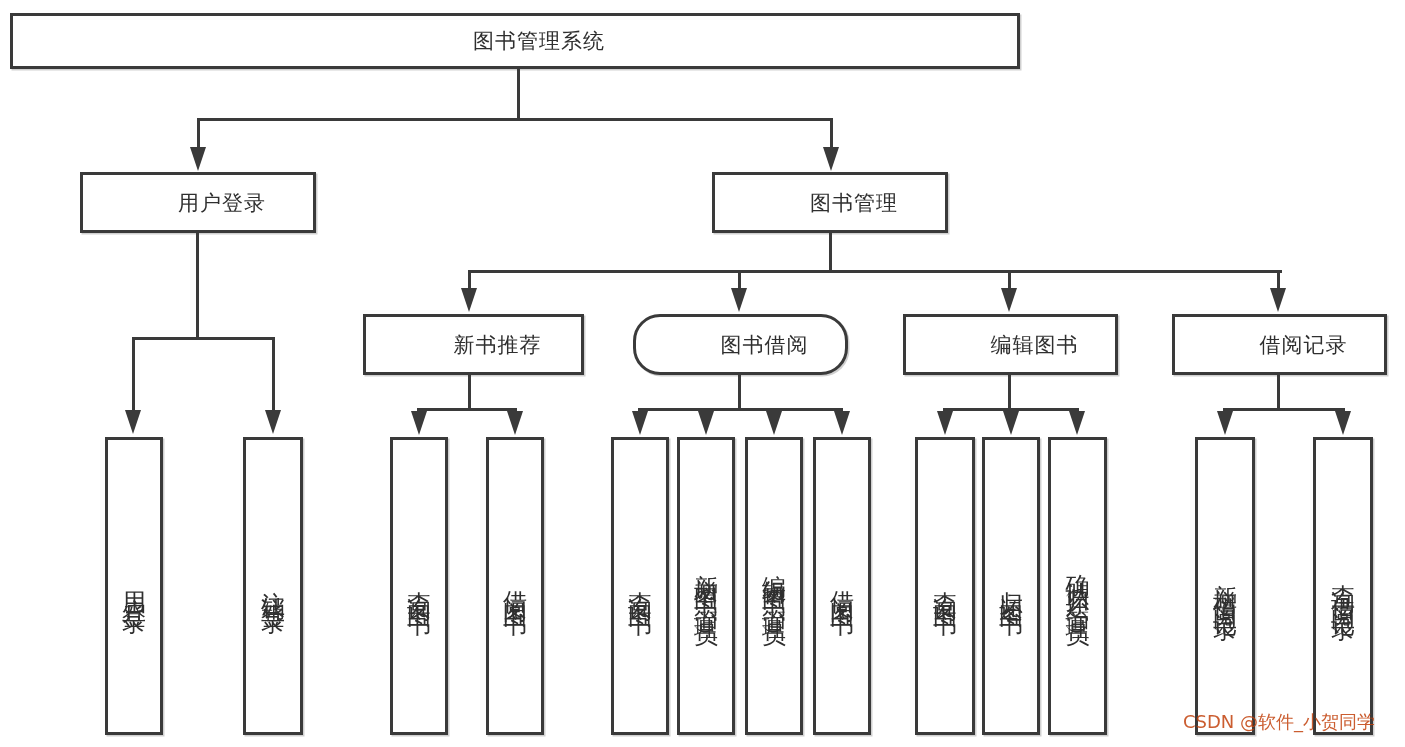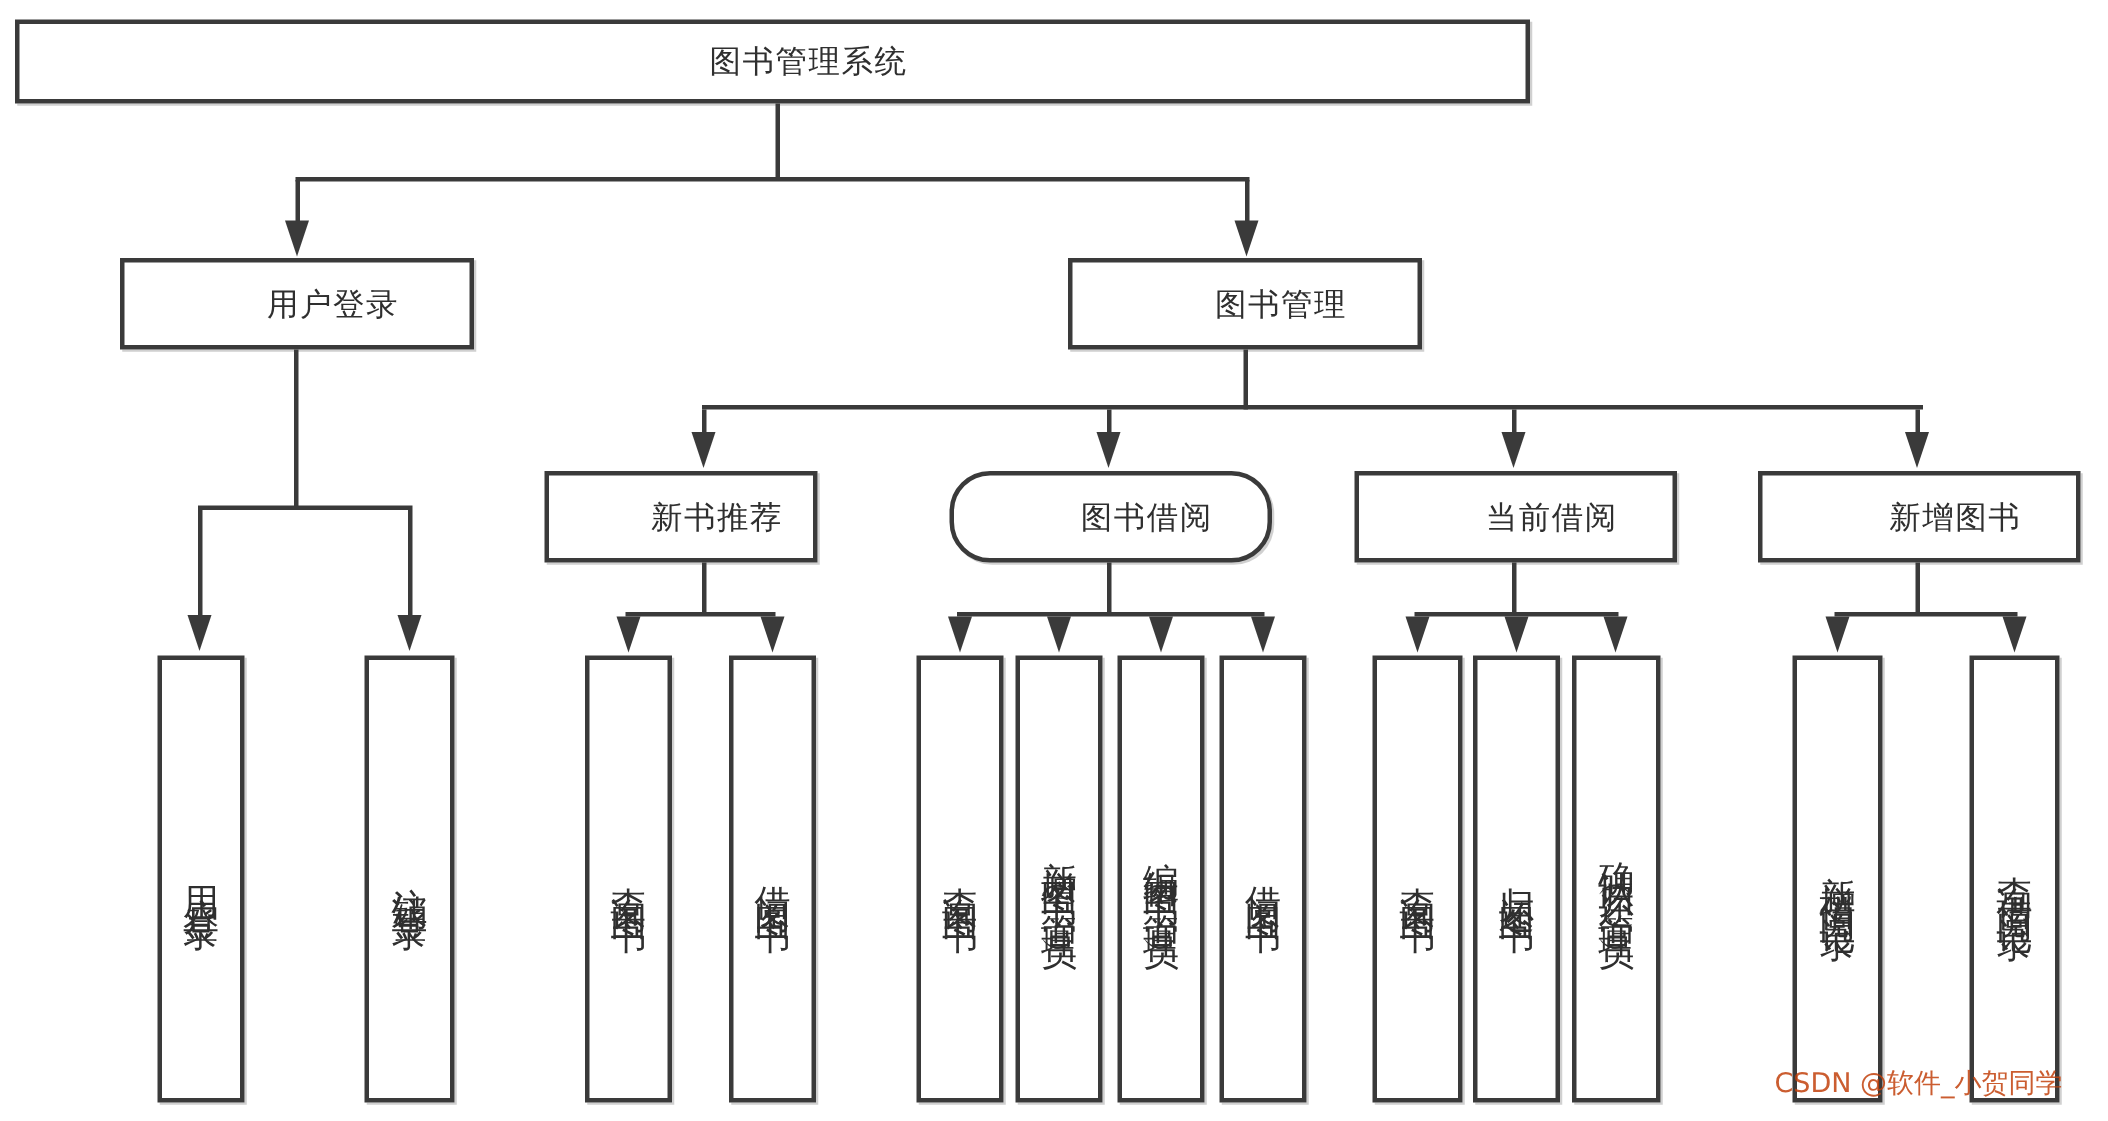--- a/index.html
+++ b/index.html
@@ -86,31 +86,31 @@
   <div class="line" style="left:468px; top:270px; width:814px; height:3px;"></div>
   <div class="line" style="left:468px; top:273px; width:3px; height:17px;"></div>
   <div class="arrow" style="left:461px; top:288px;"></div>
   <div class="line" style="left:738px; top:273px; width:3px; height:17px;"></div>
   <div class="arrow" style="left:731px; top:288px;"></div>
   <div class="line" style="left:1008px; top:273px; width:3px; height:17px;"></div>
   <div class="arrow" style="left:1001px; top:288px;"></div>
   <div class="line" style="left:1277px; top:273px; width:3px; height:17px;"></div>
   <div class="arrow" style="left:1270px; top:288px;"></div>
 
-  <div class="node hnode" style="left:363px; top:314px; width:182px; height:61px;">
+  <div class="node hnode" style="left:363px; top:314px; width:221px; height:61px;">
     <span>新书推荐</span>
   </div>
   <div class="node hnode" style="left:633px; top:314px; width:215px; height:61px;border-radius:27px;">
     <span>图书借阅</span>
   </div>
   <div class="node hnode" style="left:903px; top:314px; width:215px; height:61px;">
-    <span>当前借阅</span>
+    <span>编辑图书</span>
   </div>
   <div class="node hnode" style="left:1172px; top:314px; width:215px; height:61px;">
-    <span>新增图书</span>
+    <span>借阅记录</span>
   </div>
 
   <div class="line" style="left:468px; top:375px; width:3px; height:35px;"></div>
   <div class="line" style="left:417px; top:408px; width:100px; height:3px;"></div>
   <div class="arrow" style="left:411px; top:411px;"></div>
   <div class="arrow" style="left:507px; top:411px;"></div>
 
   <div class="line" style="left:738px; top:375px; width:3px; height:35px;"></div>
   <div class="line" style="left:638px; top:408px; width:205px; height:3px;"></div>
   <div class="arrow" style="left:632px; top:411px;"></div>

